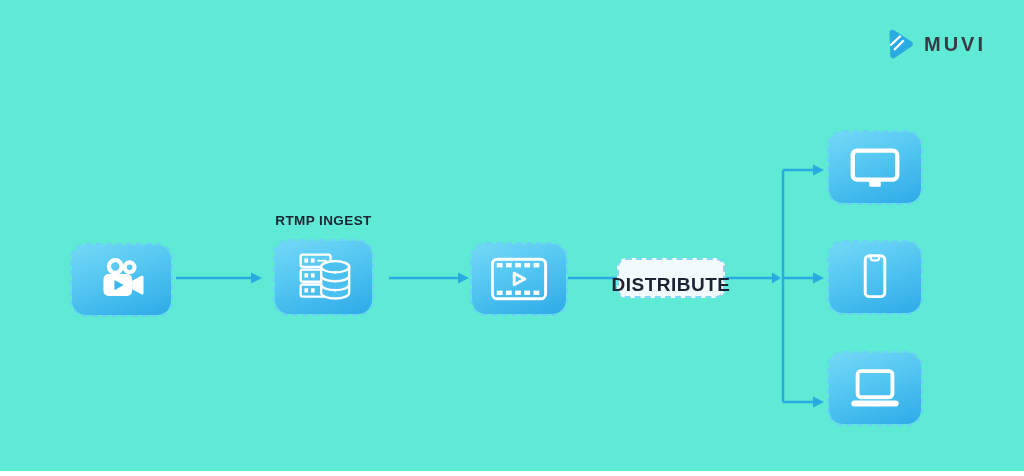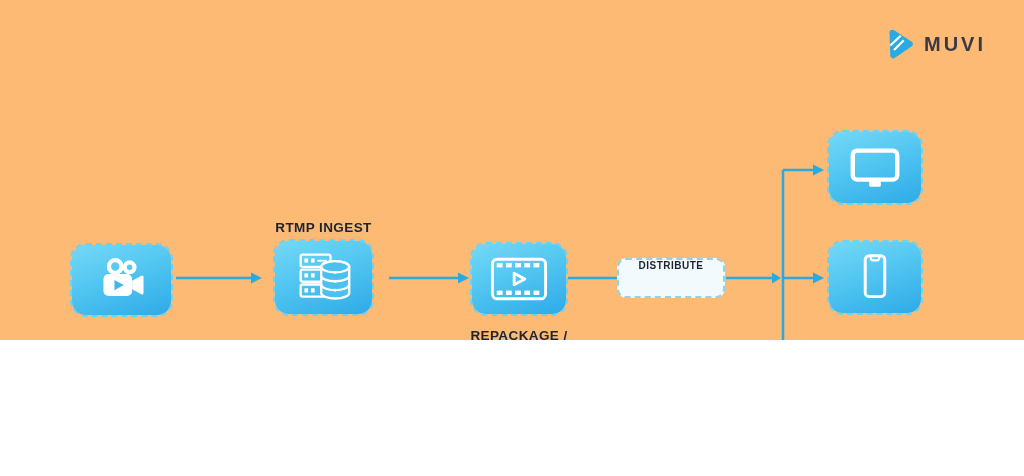--- a/index.html
+++ b/index.html
@@ -1,17 +1,17 @@
 <!DOCTYPE html>
 <html><head>
 <meta charset="utf-8">
 <style>
   html,body { margin:0; padding:0; background:#ffffff; }
   .canvas {
-    position:relative; width:1024px; height:340px; background:#fdba74;
+    position:relative; width:1024px; height:471px; background:#5eead4;
     font-family:"Liberation Sans", sans-serif; overflow:hidden;
   }
   
   .brand { position:absolute; top:28px; right:38px; display:flex; align-items:center; gap:9px; }
   .brand-name { font-size:20px; font-weight:800; letter-spacing:3px; color:#3A3A46; }
   
   .node {
     position:absolute; box-sizing:border-box; border-radius:16px;
     background:linear-gradient(160deg,#74D8F7 0%,#52C6F1 45%,#2EAAE8 100%);
     background-clip:padding-box;
@@ -23,28 +23,28 @@
   #node-repackage { left:470px; top:242px; width:98px;  height:74px; }
   #node-desktop   { left:827px; top:130px; width:96px;  height:75px; }
   #node-mobile    { left:827px; top:240px; width:96px;  height:75px; }
   #node-laptop    { left:827px; top:351px; width:96px;  height:75px; }
   
   .node-label {
     position:absolute; font-weight:700; font-size:13.5px; color:#1B2433;
     letter-spacing:0.4px; text-align:center; line-height:20px;
   }
   #label-record    { left:70px;  top:322px; width:103px; }
-  #label-rtmp      { left:243px; top:218px; width:161px; }
+  #label-rtmp      { left:243px; top:211px; width:161px; }
   #label-repackage { left:440px; top:326px; width:158px; }
   
   .pill {
     position:absolute; left:617px; top:258px; width:108px; height:40px;
     box-sizing:border-box; border:2px dashed #84D7F4; background:#F2FAFE;
-    border-radius:9px; display:flex; align-items:flex-start; justify-content:center;
-    font-weight:700; font-size:10px; color:#1B2433; letter-spacing:0.5px;
+    border-radius:9px; display:flex; align-items:flex-end; justify-content:center;
+    font-weight:700; font-size:19px; color:#1B2433; letter-spacing:0.5px;
   }
   .connectors { position:absolute; left:0; top:0; pointer-events:none; }
   svg { display:block; }
 </style>
 </head>
 <body>
 
 <div class="canvas">
 
   <svg class="connectors" width="1024" height="476" viewBox="0 0 1024 476">
@@ -138,21 +138,20 @@
           <rect x="16.5" y="35" width="6" height="4.5"></rect>
           <rect x="26" y="35" width="6" height="4.5"></rect>
           <rect x="35.5" y="35" width="6" height="4.5"></rect>
           <rect x="45" y="35" width="6" height="4.5"></rect>
         </g>
         <path d="M25 17 L36 23 L25 29 Z" fill="none" stroke="#ffffff" stroke-width="3" stroke-linejoin="round"></path>
       </svg>
     </span>
   </div>
   <div class="node-label" id="label-repackage">
-    <div>REPACKAGE /</div>
   </div>
 
   <div class="pill">
     <span>DISTRIBUTE</span>
   </div>
 
   <div class="node" id="node-desktop">
     <span>
       <svg width="58" height="46" viewBox="0 0 60 46">
         <rect x="7" y="5" width="46" height="30" rx="4.5" fill="none" stroke="#ffffff" stroke-width="4.5"></rect>

